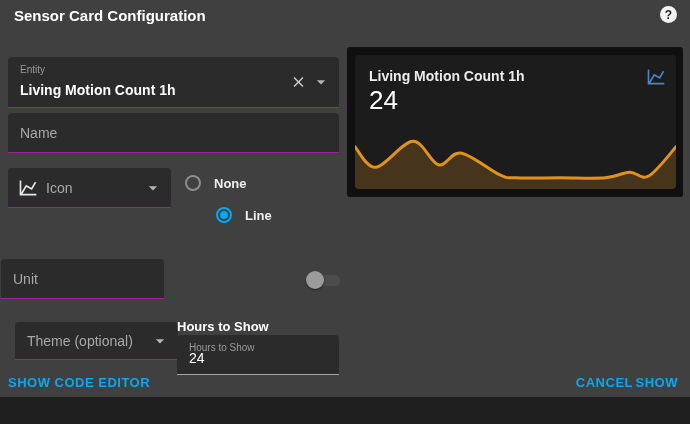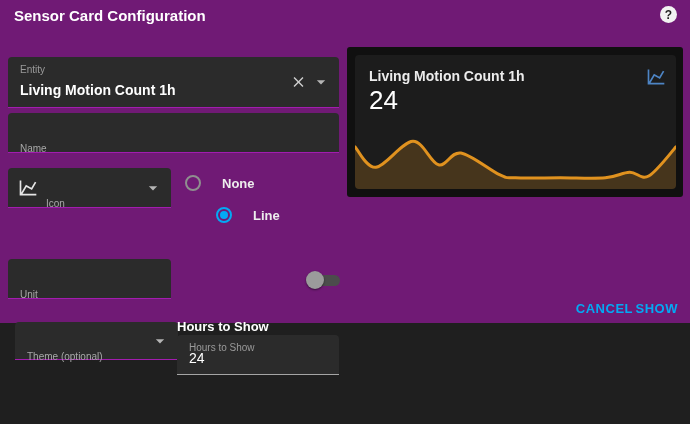--- a/index.html
+++ b/index.html
@@ -1,49 +1,49 @@
 <!DOCTYPE html>
 <html><head>
 <meta charset="utf-8">
 <style>
   html,body{margin:0;padding:0;}
   body{width:690px;height:424px;overflow:hidden;background:#1f1f1f;
        font-family:"Liberation Sans","DejaVu Sans",sans-serif;-webkit-font-smoothing:antialiased;}
-  .dialog{position:relative;width:690px;height:323px;background:#701a75;}
+  .dialog{position:relative;width:690px;height:397px;background:#404040;}
 
   .dialog-title{position:absolute;left:14px;top:7px;font-size:15px;font-weight:700;color:#fff;}
   .help{position:absolute;right:13px;top:6px;width:17px;height:17px;border-radius:50%;
         background:#f2f2f2;color:#1f1f1f;display:flex;align-items:center;justify-content:center;
         font-size:12px;font-weight:700;cursor:pointer;}
 
   
   .field{position:absolute;background:#2b2b2b;border-radius:4px 4px 0 0;
          border-bottom:1px solid #a21caf;box-sizing:border-box;cursor:text;}
   .flabel{position:absolute;left:12px;top:7px;font-size:10px;color:#9a9a9a;}
   .fvalue{position:absolute;left:12px;bottom:9px;font-size:14px;font-weight:700;color:#fff;}
   .placeholder{position:absolute;left:12px;top:50%;transform:translateY(-50%);
-               font-size:10px;color:#a8a8a8;margin-top:15px;}
+               font-size:14px;color:#a8a8a8;}
   .small-label{position:absolute;left:12px;top:7px;font-size:10px;color:#9a9a9a;}
   .small-value{position:absolute;left:12px;bottom:8px;font-size:14px;color:#fff;}
 
   .icon24{width:20px;height:20px;fill:#cfcfcf;}
   .caret{position:absolute;right:8px;top:50%;transform:translateY(-50%);width:20px;height:20px;fill:#b5b5b5;cursor:pointer;}
   .x-icon{position:absolute;right:32px;top:50%;transform:translateY(-50%);width:17px;height:17px;fill:#cfcfcf;cursor:pointer;}
 
   #entity-field{left:8px;top:57px;width:331px;height:51px;}
   #name-field{left:8px;top:113px;width:331px;height:40px;}
   #icon-field{left:8px;top:168px;width:163px;height:40px;text-decoration:underline;}
   #icon-field .icon24{position:absolute;left:10px;top:50%;transform:translateY(-50%);fill:#e6e6e6;}
   #icon-field .placeholder{left:38px;}
-  #unit-field{left:8px;top:259px;width:163px;height:40px;}
+  #unit-field{left:1px;top:259px;width:163px;height:40px;}
   #theme-field{left:15px;top:322px;width:163px;height:38px;}
   #hours-field{left:177px;top:335px;width:162px;height:40px;border-bottom-color:#a5a5a5;}
 
   
-  .radio-row{position:absolute;left:185px;display:flex;align-items:center;gap:21px;cursor:pointer;}
+  .radio-row{position:absolute;left:185px;display:flex;align-items:center;gap:13px;cursor:pointer;}
   #radio-none{top:175px;}
   #radio-line{top:207px;padding-left:31px;}
   .radio-circle{width:16px;height:16px;border-radius:50%;border:2px solid #8f8f8f;box-sizing:border-box;position:relative;}
   .radio-row.checked .radio-circle{border-color:#03a9f4;}
   .radio-row.checked .radio-circle::after{content:"";position:absolute;left:2px;top:2px;width:8px;height:8px;
       border-radius:50%;background:#03a9f4;}
   .radio-label{font-size:13px;font-weight:700;color:#ededed;}
 
   
   .toggle-label{position:absolute;left:185px;top:272px;font-size:13px;font-weight:700;color:#ededed;}
@@ -142,16 +142,17 @@
       <svg class="card-icon" viewBox="0 0 24 24">
           <path d="M16,11.78L20.24,4.45L21.97,5.45L16.74,14.5L10.23,10.75L5.46,19H22V21H2V3H4V17.54L9.5,8L16,11.78Z"></path>
         </svg>
       <svg class="sparkline" viewBox="0 0 321 62" preserveAspectRatio="none">
           <path d="M 0.0 19.8 C 3.5 23.2, 11.2 41.2, 20.9 40.3 C 30.5 39.4, 47.3 14.7, 57.8 14.3 C 68.2 13.8, 75.4 35.9, 83.5 37.8 C 91.5 39.8, 95.8 24.4, 105.9 26.0 C 116.1 27.7, 135.4 43.6, 144.5 47.7 C 153.5 51.9, 150.3 50.3, 160.5 50.8 C 170.7 51.4, 190.5 50.8, 205.4 50.8 C 220.4 50.8, 238.9 51.8, 250.4 50.8 C 261.9 49.9, 267.2 45.6, 274.5 45.3 C 281.7 44.9, 286.0 53.2, 293.7 49.0 C 301.5 44.7, 316.5 24.7, 321.0 19.8 L 321 62 L 0 62 Z" fill="#e0921f" fill-opacity="0.22" stroke="none"></path>
           <path d="M 0.0 19.8 C 3.5 23.2, 11.2 41.2, 20.9 40.3 C 30.5 39.4, 47.3 14.7, 57.8 14.3 C 68.2 13.8, 75.4 35.9, 83.5 37.8 C 91.5 39.8, 95.8 24.4, 105.9 26.0 C 116.1 27.7, 135.4 43.6, 144.5 47.7 C 153.5 51.9, 150.3 50.3, 160.5 50.8 C 170.7 51.4, 190.5 50.8, 205.4 50.8 C 220.4 50.8, 238.9 51.8, 250.4 50.8 C 261.9 49.9, 267.2 45.6, 274.5 45.3 C 281.7 44.9, 286.0 53.2, 293.7 49.0 C 301.5 44.7, 316.5 24.7, 321.0 19.8" fill="none" stroke="#e0921f" stroke-width="3" stroke-linecap="round" stroke-linejoin="round"></path>
         </svg>
     </div>
   </div>
 
+  <div class="footer-link" id="show-code">SHOW CODE EDITOR</div>
   <div class="footer-link" id="cancel">CANCEL</div>
   <div class="footer-link" id="save">SHOW</div>
 
 </div>
 
 </body></html>

